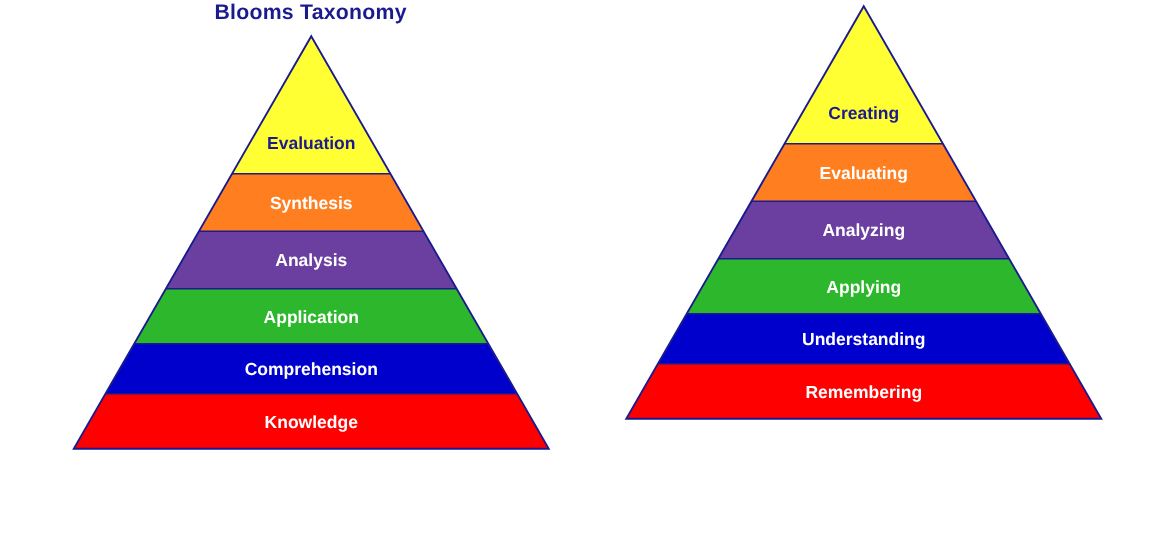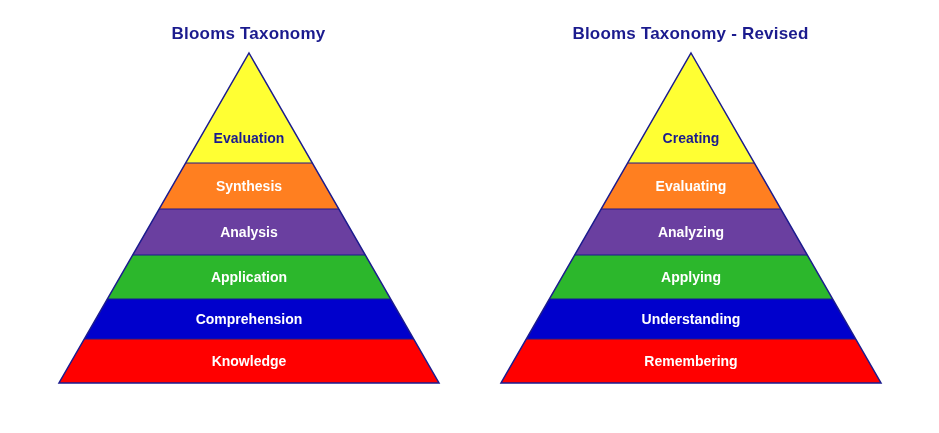--- a/index.html
+++ b/index.html
@@ -7,21 +7,20 @@
     padding: 0;
     background: #ffffff;
     font-family: "Liberation Sans", sans-serif;
   }
   .canvas {
     width: 939px;
     height: 433px;
     background: #ffffff;
     overflow: hidden;
     box-sizing: border-box;
-    padding-top: 24px;
   }
   .pyramids-row {
     display: flex;
     justify-content: center;
     align-items: flex-start;
     gap: 42px;
   }
   .pyramid-block {
     margin: 0;
     width: 400px;
@@ -82,21 +81,20 @@
         <text class="lvl-label" x="200" y="95" fill="#1B1B8E">Evaluation</text>
         <text class="lvl-label" x="200" y="143" fill="#FFFFFF">Synthesis</text>
         <text class="lvl-label" x="200" y="189" fill="#FFFFFF">Analysis</text>
         <text class="lvl-label" x="200" y="234" fill="#FFFFFF">Application</text>
         <text class="lvl-label" x="200" y="276" fill="#FFFFFF">Comprehension</text>
         <text class="lvl-label" x="200" y="318" fill="#FFFFFF">Knowledge</text>
       </svg>
     </figure>
 
     <figure class="pyramid-block">
-      <h2 class="pyramid-title">Blooms Taxonomy - Revised</h2>
       <svg viewBox="0 0 400 340" width="400" height="340">
         <defs>
           <clipPath id="clip1">
             <polygon points="200,5 390,335 10,335"></polygon>
           </clipPath>
         </defs>
         <g clip-path="url(#clip1)">
           <rect x="5" y="5" width="390" height="110" fill="#FFFF33"></rect>
           <rect x="5" y="115" width="390" height="46" fill="#FF7F20"></rect>
           <rect x="5" y="161" width="390" height="46" fill="#6A3FA0"></rect>

